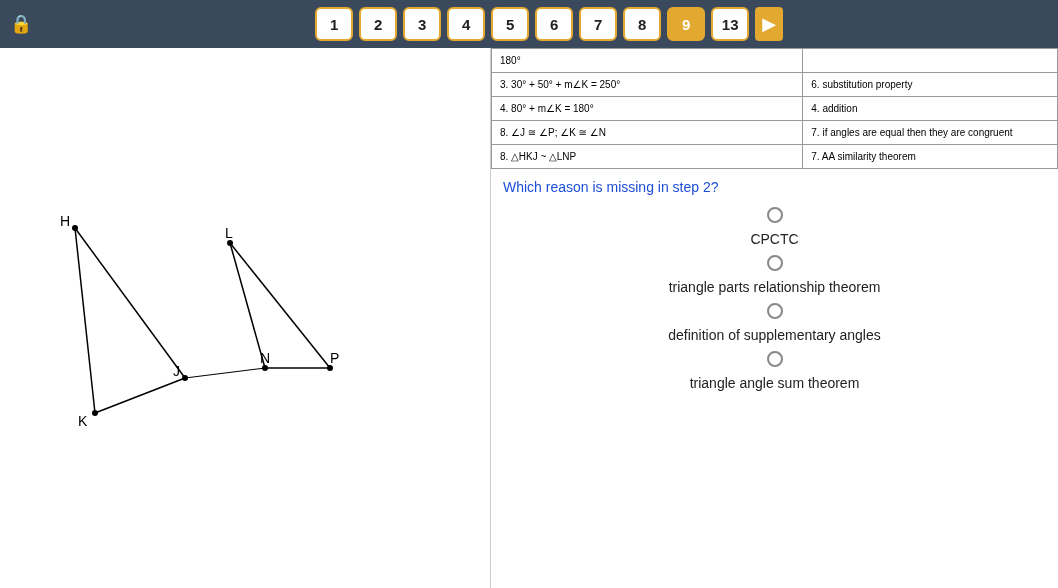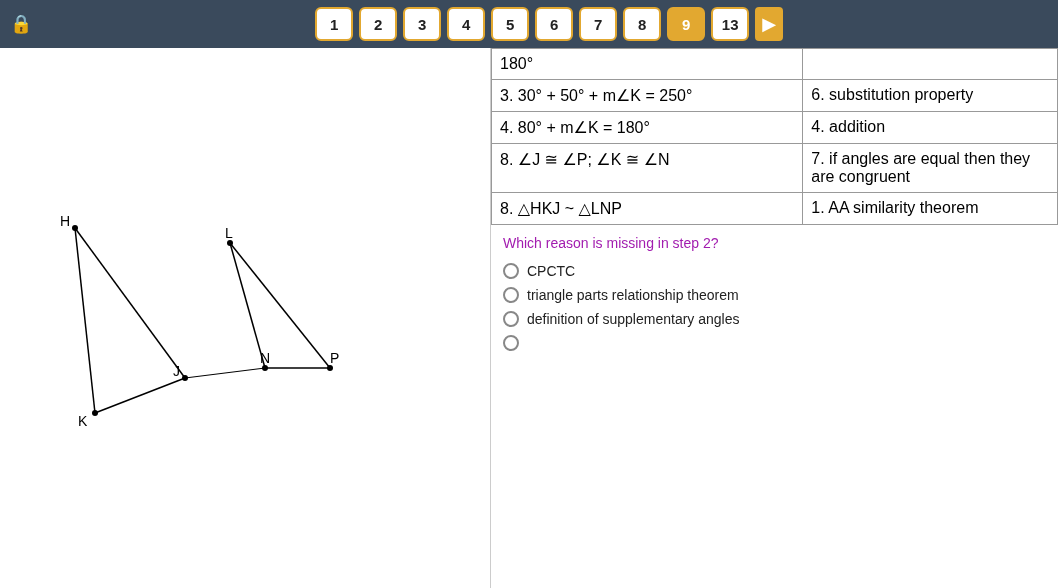--- a/index.html
+++ b/index.html
@@ -91,21 +91,21 @@
       flex: 1;
       background: white;
       padding: 0;
       overflow-y: auto;
       border-left: 1px solid #ccc;
     }
 
     .proof-table {
       width: 100%;
       border-collapse: collapse;
-      font-size: 16px;
+      font-size: 10px;
     }
 
     .proof-table td {
       border: 1px solid #999;
       padding: 6px 8px;
       vertical-align: top;
     }
 
     .proof-table .col-statement {
       width: 55%;
@@ -115,31 +115,32 @@
       width: 45%;
     }
 
     .question-section {
       padding: 10px 12px;
     }
 
     .question-text {
       font-size: 14px;
       margin-bottom: 12px;
-      color: #a21caf;
+      color: #1d4ed8;
     }
 
     .radio-option {
       display: flex;
       align-items: center;
       margin-bottom: 8px;
       gap: 8px;
       font-size: 14px;
       color: #222;
       cursor: pointer;
+      flex-direction: column;
     }
 
     .radio-circle {
       width: 16px;
       height: 16px;
       border-radius: 50%;
       border: 2px solid #888;
       background: white;
       flex-shrink: 0;
     }
@@ -242,21 +243,21 @@
           <td class="col-reason">
             <span>7. if angles are equal then they are congruent</span>
           </td>
         </tr>
 
         <tr>
           <td class="col-statement">
             <span>8. △HKJ ~ △LNP</span>
           </td>
           <td class="col-reason">
-            <span>1. AA similarity theorem</span>
+            <span>7. AA similarity theorem</span>
           </td>
         </tr>
       </tbody>
     </table>
 
     <div class="question-section">
       <p class="question-text">Which reason is missing in step 2?</p>
 
       <label class="radio-option">
         <div class="radio-circle"></div>
@@ -268,17 +269,18 @@
         <span>triangle parts relationship theorem</span>
       </label>
 
       <label class="radio-option">
         <div class="radio-circle"></div>
         <span>definition of supplementary angles</span>
       </label>
 
       <label class="radio-option">
         <div class="radio-circle"></div>
+        <span>triangle angle sum theorem</span>
       </label>
     </div>
 
   </div>
 </div>
 
 </body></html>

